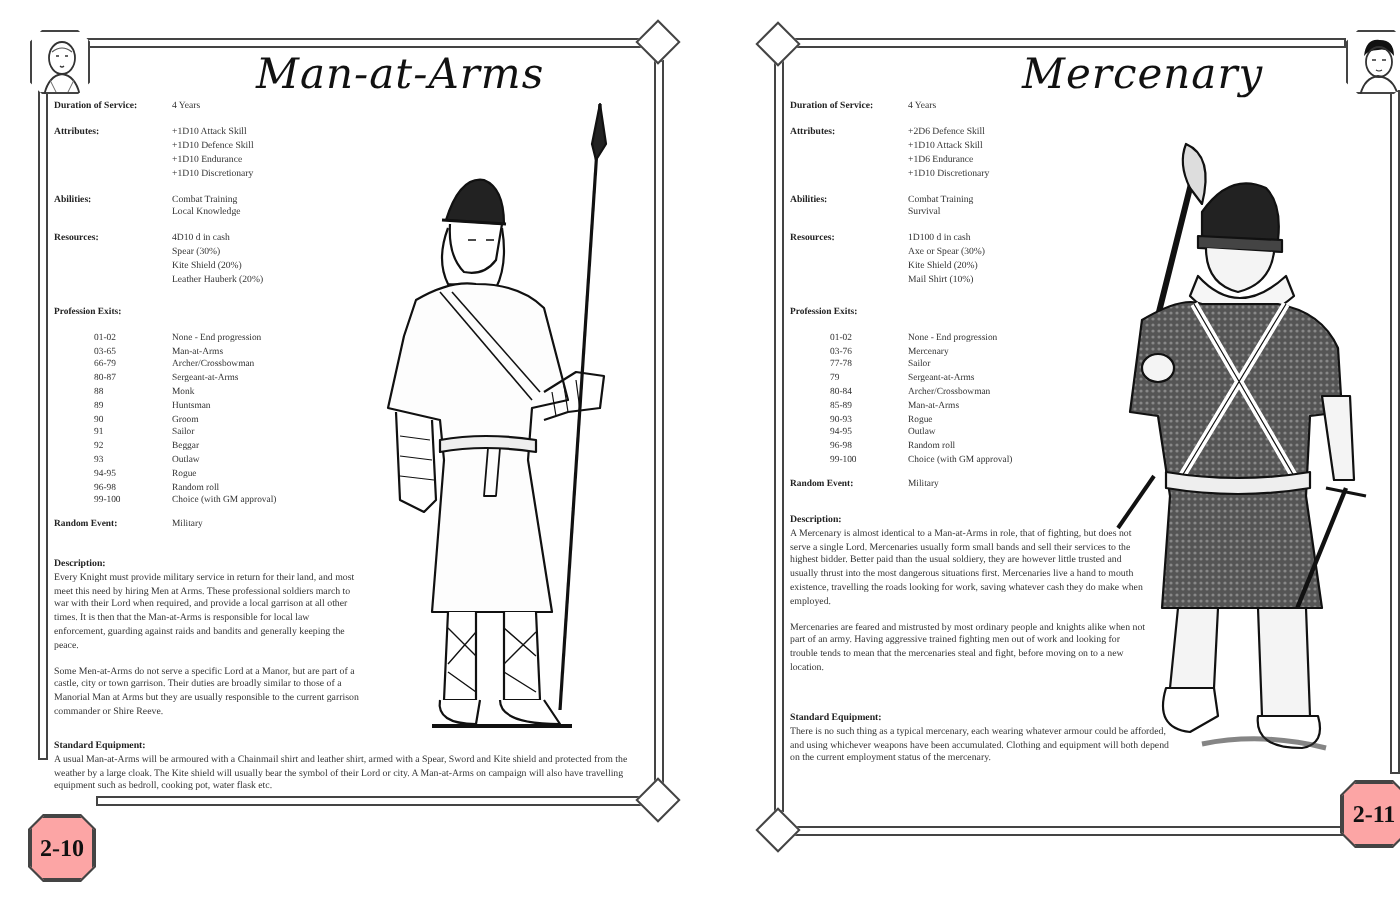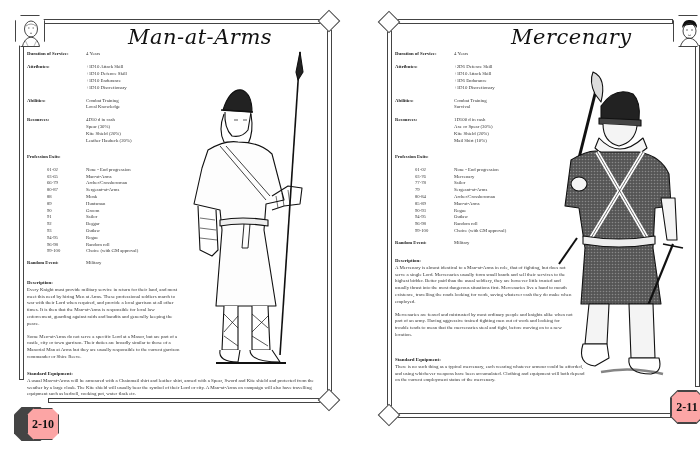--- a/index.html
+++ b/index.html
@@ -225,21 +225,21 @@
       <path d="M44 264 L58 278 M58 266 L44 282 M44 286 L58 296" stroke-width="0.7"></path>
       <path d="M72 264 L88 278 M88 266 L72 282 M72 286 L88 296" stroke-width="0.7"></path>
 
       <path d="M40 300 Q38 312 58 312 L60 300" fill="#fff"></path>
       <path d="M70 300 Q70 312 100 312 L92 300" fill="#fff"></path>
       <path d="M36 313 L106 313" stroke-width="2"></path>
     </g>
   </svg>
 
   <div class="badge-outline" style="left:14px; top:407px;"></div>
-  <div class="page-badge" style="left:15px; top:408px;margin-left:12px;">2-10</div>
+  <div class="page-badge" style="left:15px; top:408px;">2-10</div>
 </div>
 
 <div class="page page-right">
   <div class="frame-line h-line" style="left:22px; top:19px; width:282px;"></div>
   <div class="frame-line v-line" style="left:18px; top:28px; height:378px;"></div>
   <div class="frame-line v-line" style="left:326px; top:45px; height:342px;"></div>
   <div class="frame-line h-line" style="left:22px; top:413px; width:286px;"></div>
   <div class="diamond" style="left:12px; top:14px;"></div>
   <div class="diamond" style="left:12px; top:407px;"></div>
 

